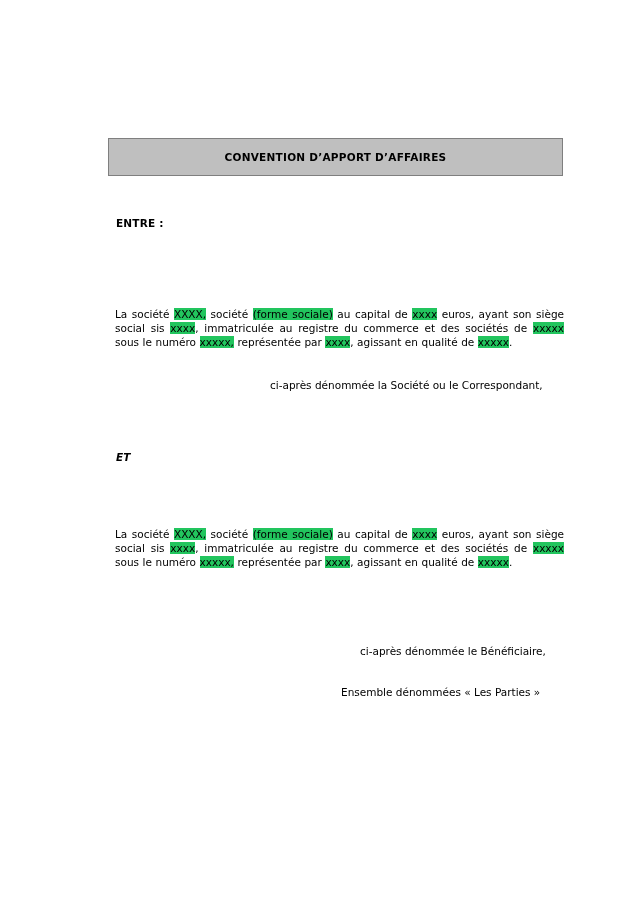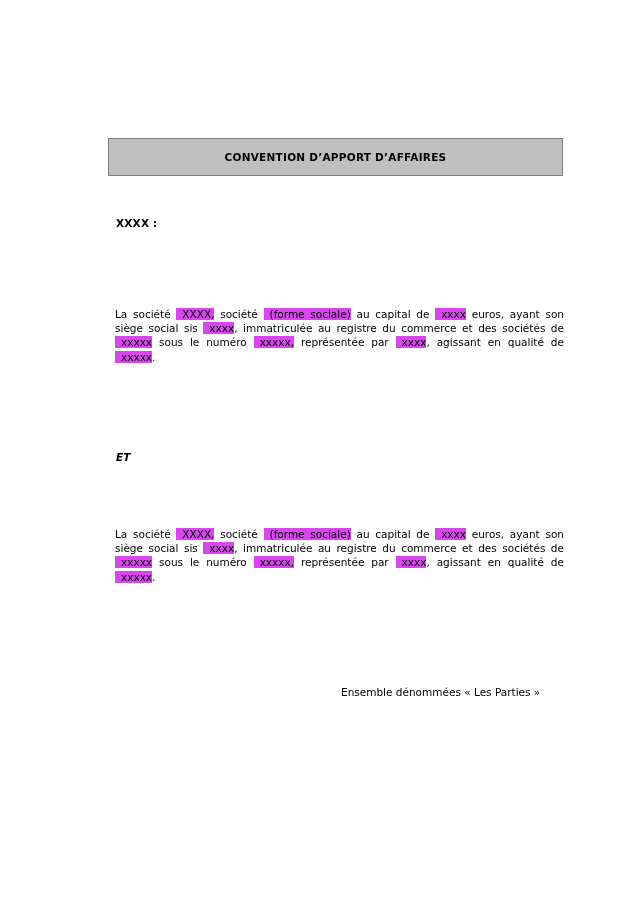--- a/index.html
+++ b/index.html
@@ -69,23 +69,22 @@
     line-height: 14.2px;
     text-align: justify;
     text-justify: inter-word;
     color: #000000;
     word-spacing: 0.2px;
   }
   .para-one { top: 307px; }
   .para-two { top: 527px; }
 
   .hl {
-    background: #d946ef;
+    background: #22c55e;
     color: #000000;
-    padding-left: 6px;
   }
 
   
   .tail-line {
     position: absolute;
     font-size: 10.5px;
     line-height: 14px;
     color: #000000;
     white-space: nowrap;
   }
@@ -105,25 +104,27 @@
 </style>
 </head>
 <body>
 
 <div class="page">
 
   <div class="title-box">
     <div class="title-text">CONVENTION D’APPORT D’AFFAIRES</div>
   </div>
 
-  <div class="party-label label-entre">XXXX :</div>
+  <div class="party-label label-entre">ENTRE :</div>
 
   <div class="body-para para-one"><span>La société </span><span class="hl">XXXX,</span><span> société </span><span class="hl">(forme sociale)</span><span> au capital de </span><span class="hl">xxxx</span><span> euros, ayant son siège social sis </span><span class="hl">xxxx</span><span>, immatriculée au registre du commerce et des sociétés de </span><span class="hl">xxxxx</span><span> sous le numéro  </span><span class="hl">xxxxx,</span><span> représentée par </span><span class="hl">xxxx</span><span>, agissant en qualité de </span><span class="hl">xxxxx</span><span>.</span></div>
 
+  <div class="tail-line tail-correspondant">ci-après dénommée la Société ou le Correspondant,</div>
 
   <div class="party-label label-et">ET</div>
 
   <div class="body-para para-two"><span>La société </span><span class="hl">XXXX,</span><span> société </span><span class="hl">(forme sociale)</span><span>  au capital de </span><span class="hl">xxxx</span><span> euros, ayant son siège social sis </span><span class="hl">xxxx</span><span>, immatriculée au registre du commerce et des sociétés de </span><span class="hl">xxxxx</span><span> sous le numéro  </span><span class="hl">xxxxx,</span><span> représentée par </span><span class="hl">xxxx</span><span>, agissant en qualité de </span><span class="hl">xxxxx</span><span>.</span></div>
 
+  <div class="tail-line tail-beneficiaire">ci-après dénommée le Bénéficiaire,</div>
 
   <div class="tail-line tail-ensemble">Ensemble dénommées « Les Parties »</div>
 
 </div>
 
 </body></html>

